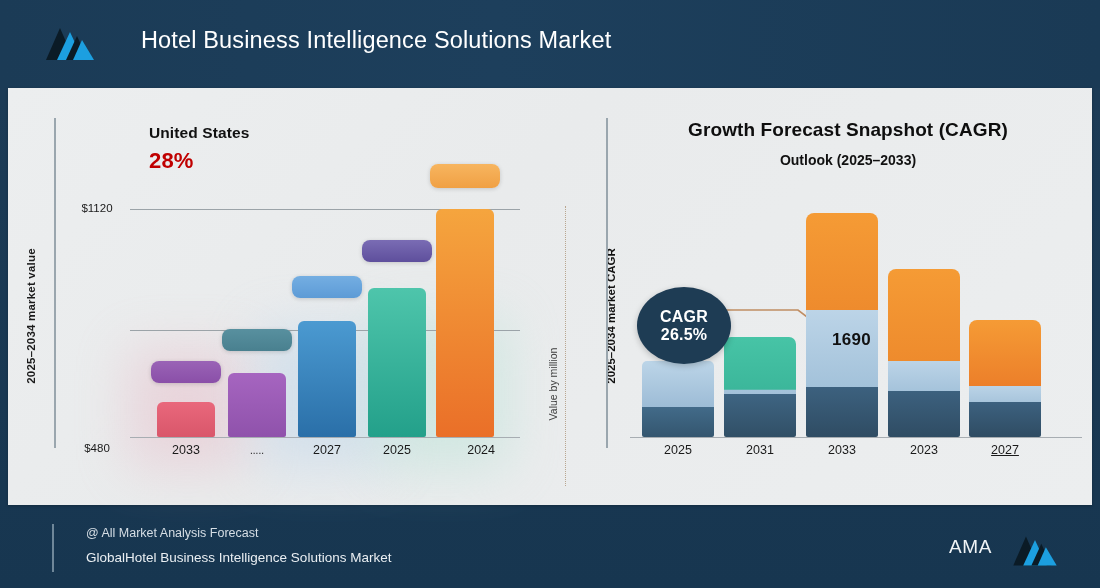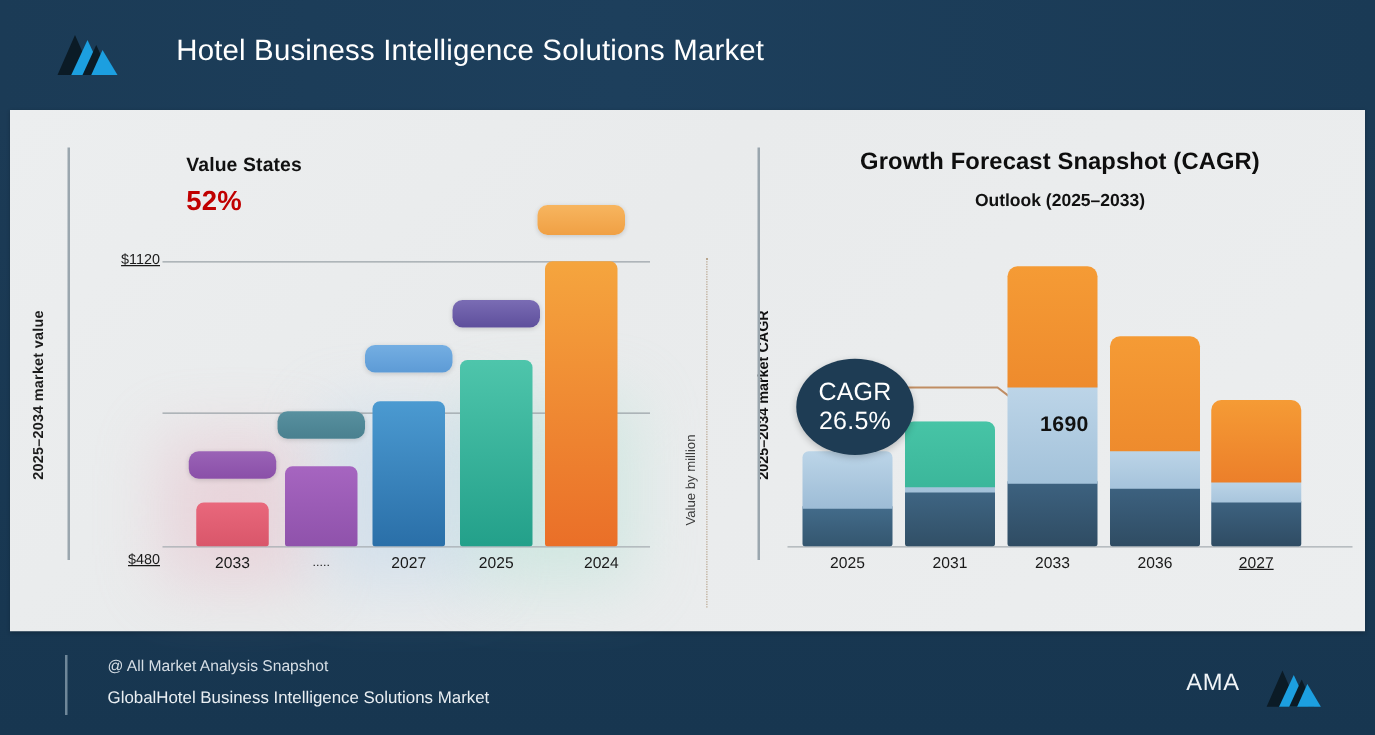--- a/index.html
+++ b/index.html
@@ -96,23 +96,22 @@
   .gridline {
     position: absolute;
     height: 1px;
     background: #9ba3a8;
   }
   .ytick {
     position: absolute;
     font-size: 11.5px;
     font-weight: 400;
     color: #1a1a1a;
-    text-align: right;
+    text-align: center;
     width: 62px;
-    text-decoration: underline;
   }
   .baseline {
     position: absolute;
     height: 1px;
     background: #a7adb2;
   }
   .bar {
     position: absolute;
     border-radius: 6px 6px 2px 2px;
   }
@@ -189,22 +188,22 @@
     background: #1e3c54;
     box-shadow: 0 2px 6px rgba(0,0,0,0.22);
     display: flex;
     flex-direction: column;
     align-items: center;
     justify-content: center;
     line-height: 1.12;
   }
   .cagr-badge div {
     color: #ffffff;
-    font-size: 20px;
-    font-weight: 400;
+    font-size: 16px;
+    font-weight: 700;
     letter-spacing: 0.2px;
   }
   .connector { position: absolute; left: 0; top: 0; }
   .value-annotation {
     position: absolute;
     left: 824px; top: 242px;
     font-size: 17px;
     font-weight: 700;
     color: #111111;
     letter-spacing: 0.3px;
@@ -261,22 +260,22 @@
   <div class="card">
 
     <div class="wash" style="left:120px;top:260px;width:120px;height:120px;background:#e7b9c6;"></div>
     <div class="wash" style="left:250px;top:240px;width:130px;height:140px;background:#b9d3ea;"></div>
     <div class="wash" style="left:370px;top:230px;width:130px;height:150px;background:#b3e2d4;"></div>
 
     <div>
       <div class="left-axis-line"></div>
       <div class="left-ylabel">2025–2034 market value</div>
 
-      <div class="region-name">Value States</div>
-      <div class="region-pct">52%</div>
+      <div class="region-name">United States</div>
+      <div class="region-pct">28%</div>
 
       <div class="gridline" style="left:122px;top:121px;width:390px;"></div>
       <div class="gridline" style="left:122px;top:242px;width:390px;"></div>
 
       <div class="ytick" style="left:58px;top:114px;">$1120</div>
       <div class="ytick" style="left:58px;top:354px;">$480</div>
 
       <div class="baseline" style="left:122px;top:349px;width:390px;"></div>
 
       <div class="bar" style="left:149px;top:314px;width:58px;height:35px;
@@ -368,28 +367,28 @@
       <div class="value-annotation">1690</div>
 
       <div class="cagr-badge">
         <div>CAGR</div>
         <div>26.5%</div>
       </div>
 
       <div class="xtick" style="left:640px;top:355px;width:60px;">2025</div>
       <div class="xtick" style="left:722px;top:355px;width:60px;">2031</div>
       <div class="xtick" style="left:804px;top:355px;width:60px;">2033</div>
-      <div class="xtick" style="left:886px;top:355px;width:60px;">2036</div>
+      <div class="xtick" style="left:886px;top:355px;width:60px;">2023</div>
       <div class="xtick" style="left:967px;top:355px;width:60px;text-decoration:underline;">2027</div>
     </div>
   </div>
 
   <div>
     <div class="footer-rule"></div>
-    <div class="footer-line1">@ All Market Analysis Snapshot</div>
+    <div class="footer-line1">@ All Market Analysis Forecast</div>
     <div class="footer-line2">GlobalHotel Business Intelligence Solutions Market</div>
     <div class="footer-ama-text">AMA</div>
     <svg class="footer-logo-mark" viewBox="0 0 52 42">
       <path d="M2 38 L16 6 L30 38 Z" fill="#0b1b26"></path>
       <path d="M13 38 L26 10 L39 38 Z" fill="#1c9fe0"></path>
       <path d="M22 38 L33 14 L44 38 Z" fill="#0b1b26"></path>
       <path d="M29 38 L38 18 L50 38 Z" fill="#1c9fe0"></path>
     </svg>
   </div>
 

